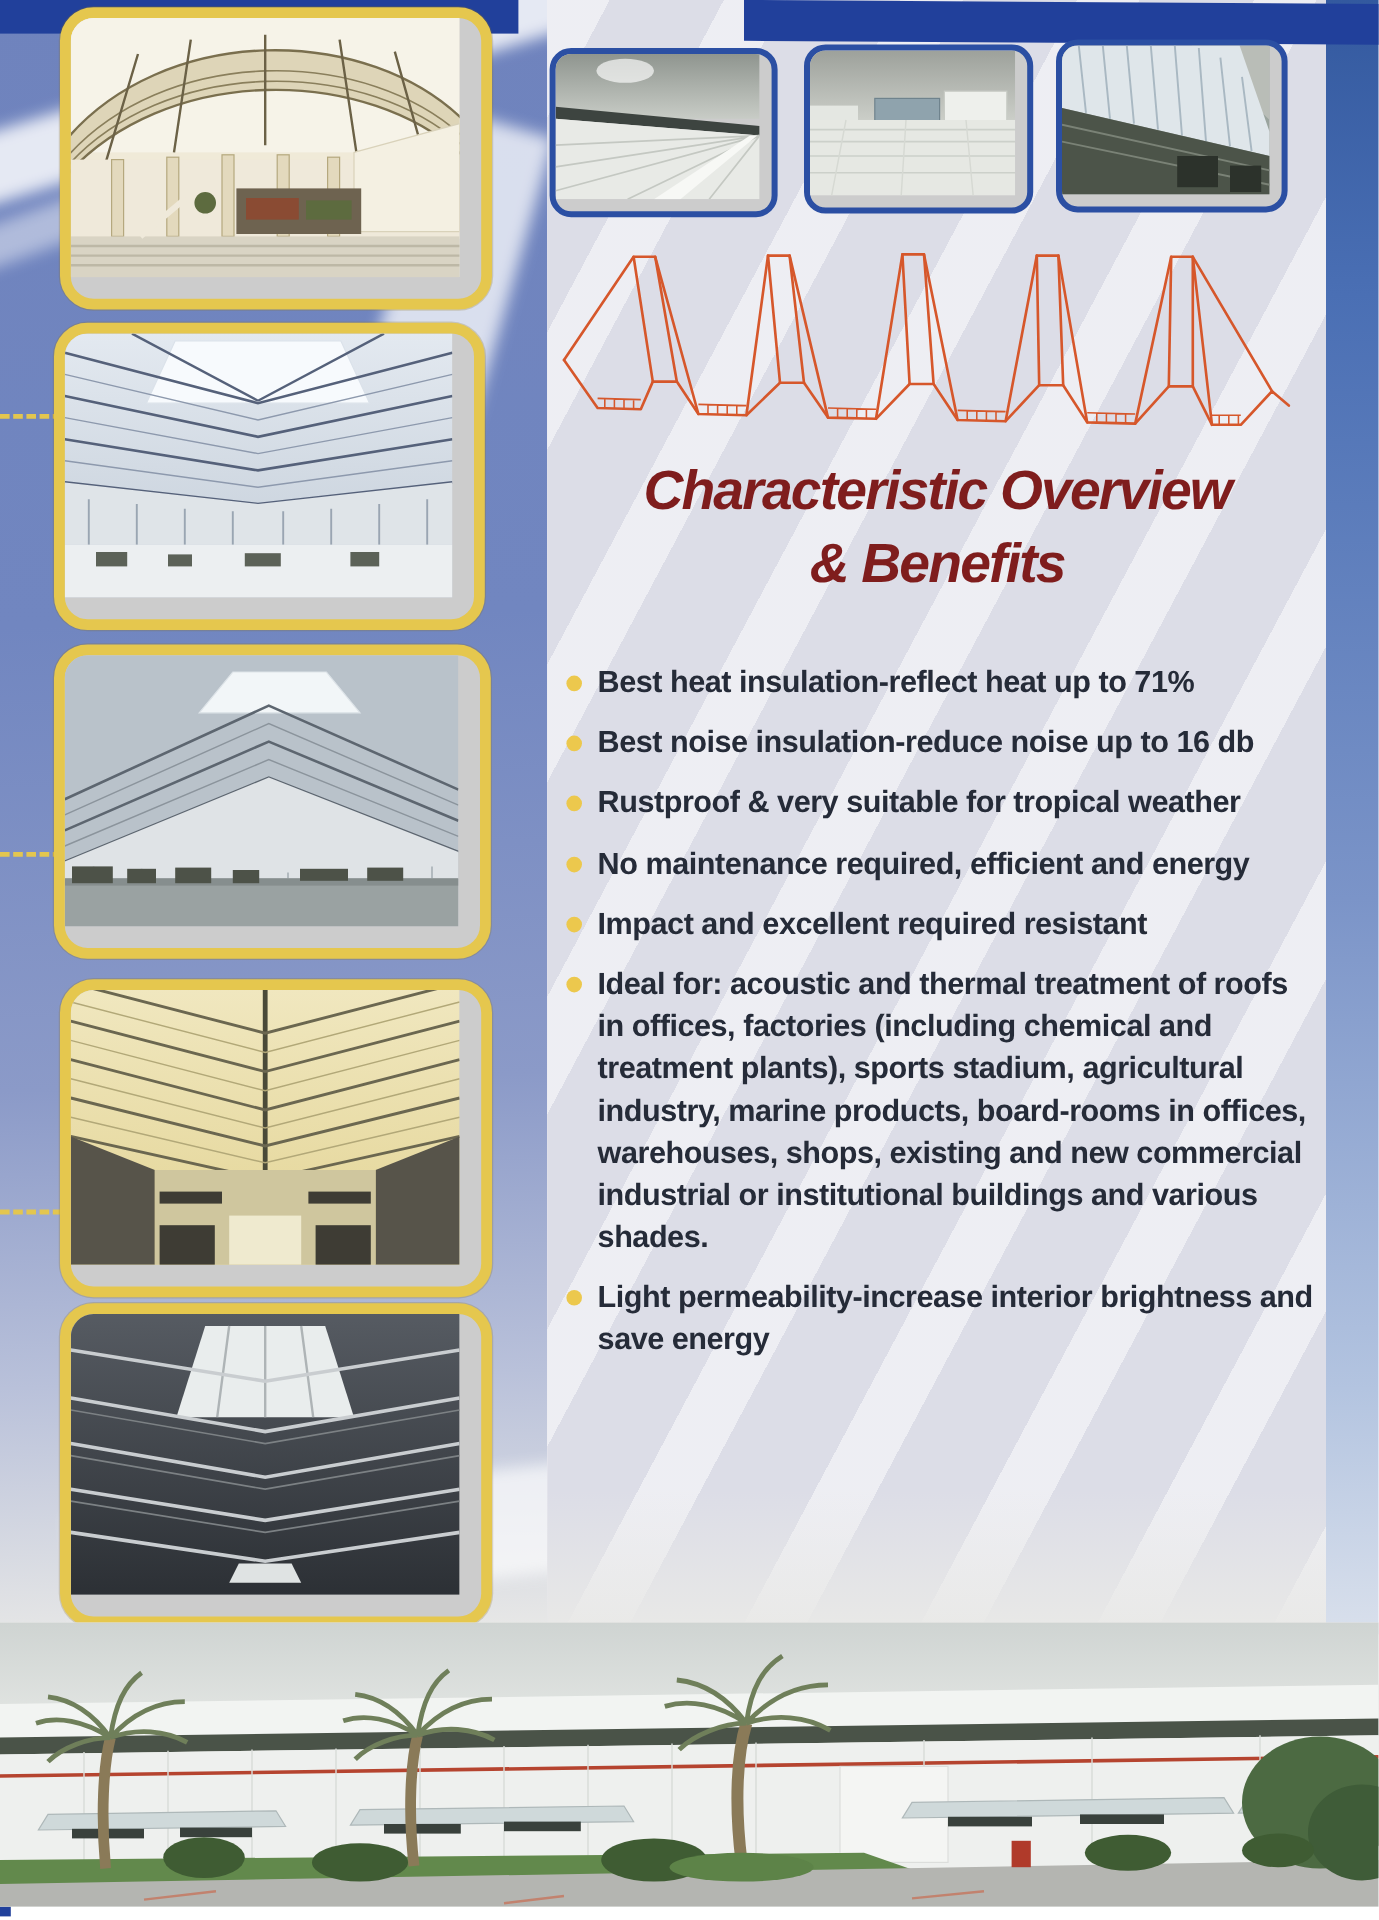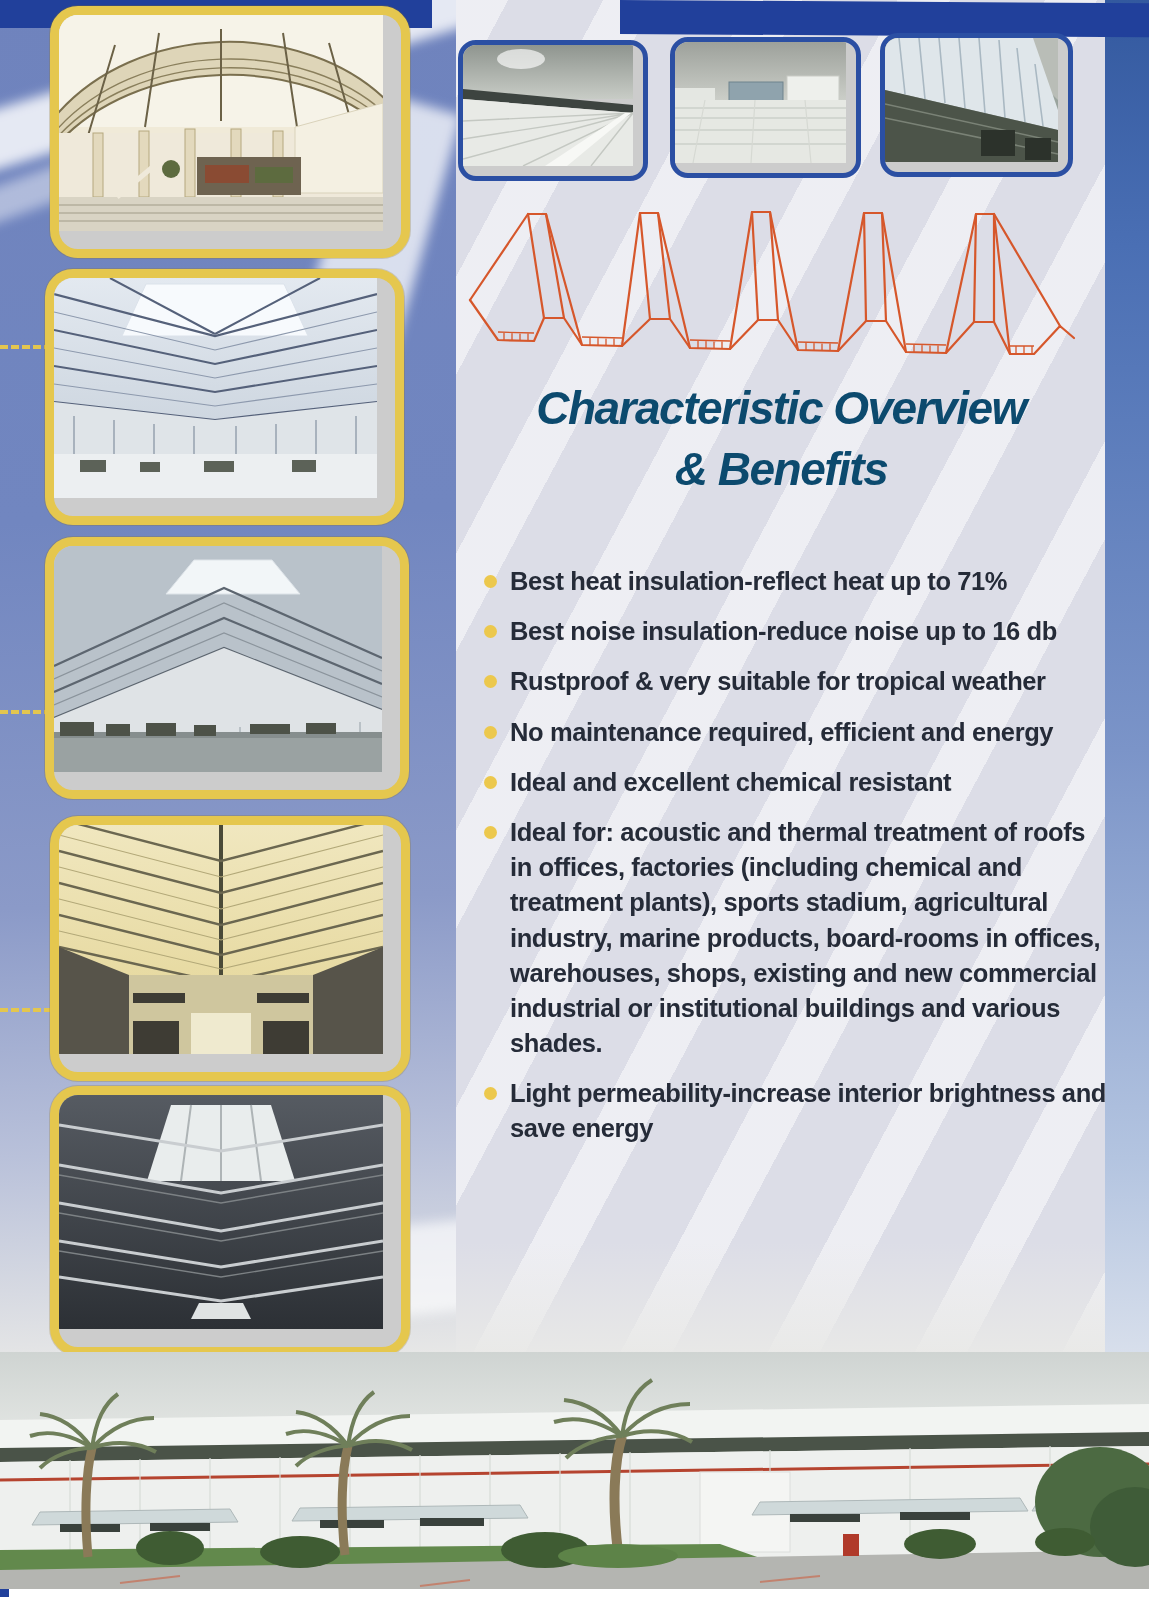--- a/index.html
+++ b/index.html
@@ -46,25 +46,25 @@
   .pc{left:880px;top:33px;width:183px;height:134px;}
 
   .leader{position:absolute;left:0;width:52px;height:0;border-top:4px dashed #e3c64f;}
   .l1{top:345px;} .l2{top:710px;} .l3{top:1008px;}
 
   
   .roof-draw{position:absolute;left:462px;top:192px;width:628px;height:180px;}
 
   
   .heading{position:absolute;left:456px;top:378px;width:650px;text-align:center;
-    color:#0c4a6e;font-weight:700;font-style:italic;font-size:46px;line-height:1.32;
+    color:#7f1d1d;font-weight:700;font-style:italic;font-size:46px;line-height:1.32;
     letter-spacing:-1.5px;}
 
   
-  .benefits{position:absolute;left:468px;top:548px;width:628px;margin:16px;padding:0;list-style:none;
+  .benefits{position:absolute;left:468px;top:548px;width:628px;margin:4px;padding:0;list-style:none;
     display:flex;flex-direction:column;gap:15px;}
   .benefit{display:flex;align-items:flex-start;gap:13px;}
   .dot{flex:none;width:13px;height:13px;border-radius:50%;background:#ecc84d;margin-top:11px;}
   .btext{font-size:25.5px;font-weight:700;color:#252b38;line-height:1.38;letter-spacing:-.4px;}
 
   
   .photo-bottom{position:absolute;left:0;top:1352px;width:1149px;height:237px;overflow:hidden;background:#dfe2df;}
 </style>
 </head>
 <body>
@@ -295,21 +295,21 @@
     <li class="benefit">
       <span class="dot"></span>
       <span class="btext">Rustproof &amp; very suitable for tropical weather</span>
       </li>
     <li class="benefit">
       <span class="dot"></span>
       <span class="btext">No maintenance required, efficient and energy</span>
       </li>
     <li class="benefit">
       <span class="dot"></span>
-      <span class="btext">Ideal and excellent chemical resistant</span>
+      <span class="btext">Impact and excellent required resistant</span>
       </li>
     <li class="benefit">
       <span class="dot"></span>
       <span class="btext">Ideal for: acoustic and thermal treatment of roofs in offices, factories (including chemical and treatment plants), sports stadium, agricultural industry, marine products, board-rooms in offices, warehouses, shops, existing and new commercial industrial or institutional buildings and various shades.</span>
       </li>
     <li class="benefit">
       <span class="dot"></span>
       <span class="btext">Light permeability-increase interior brightness and save energy</span>
       </li>
   </ul>

